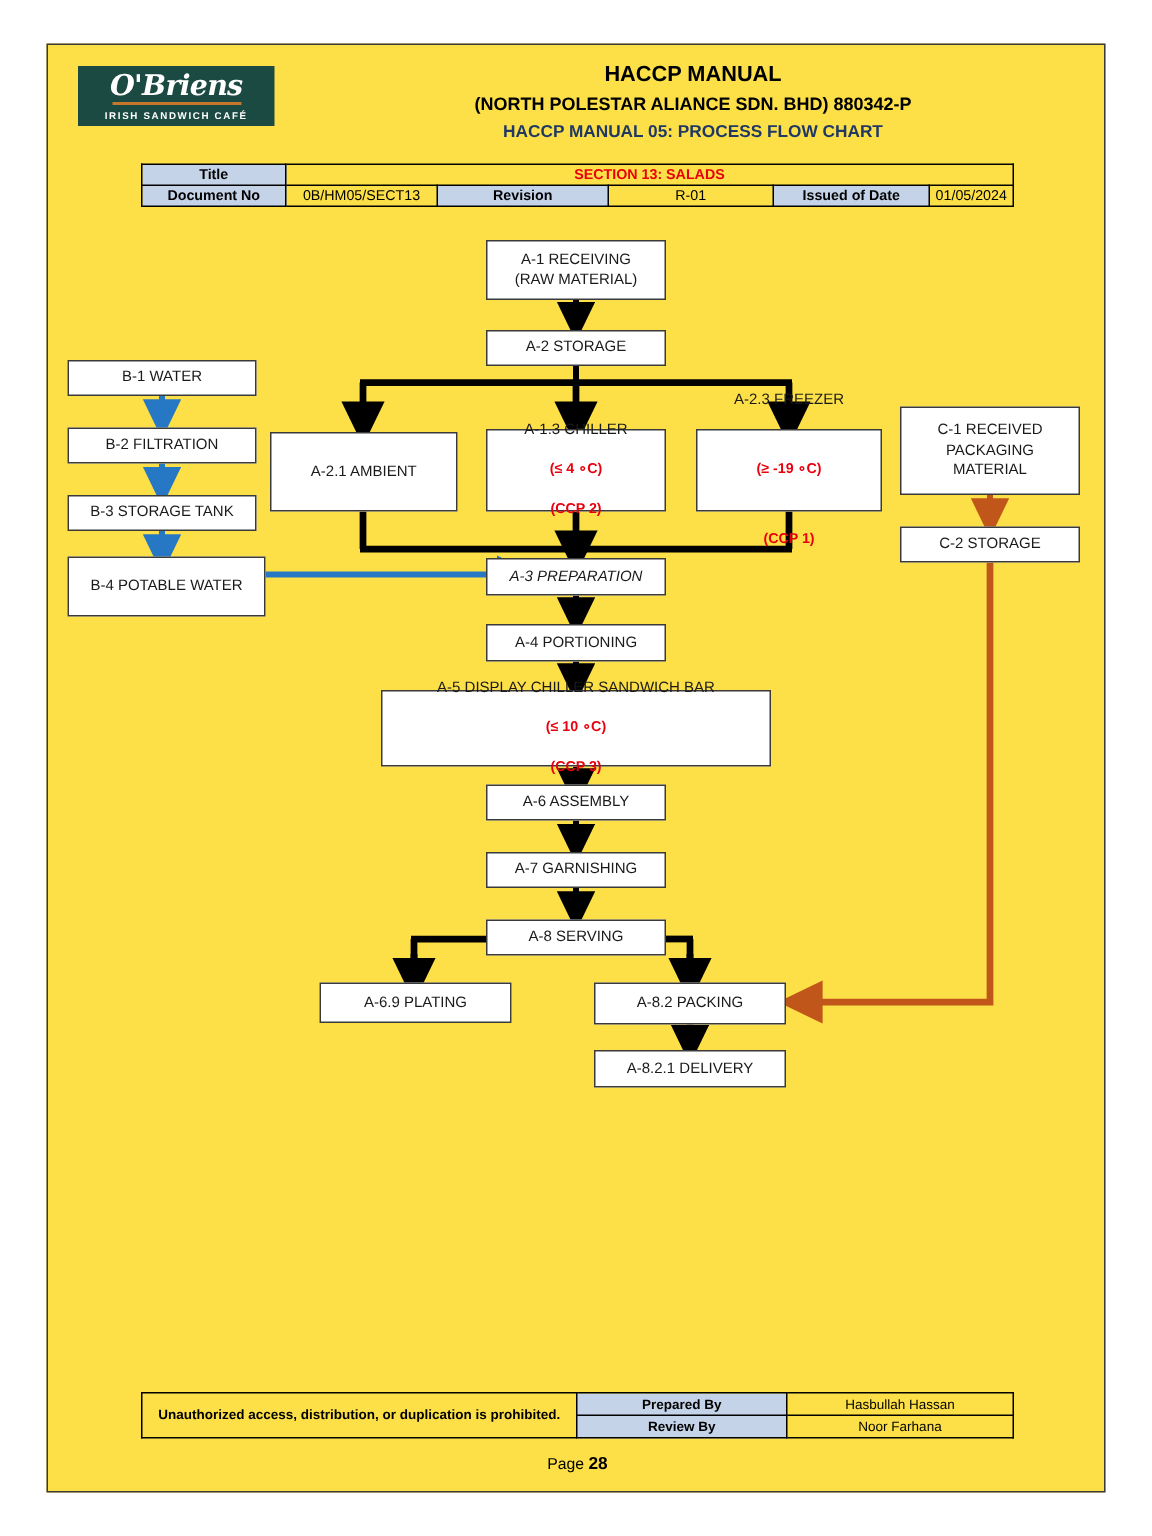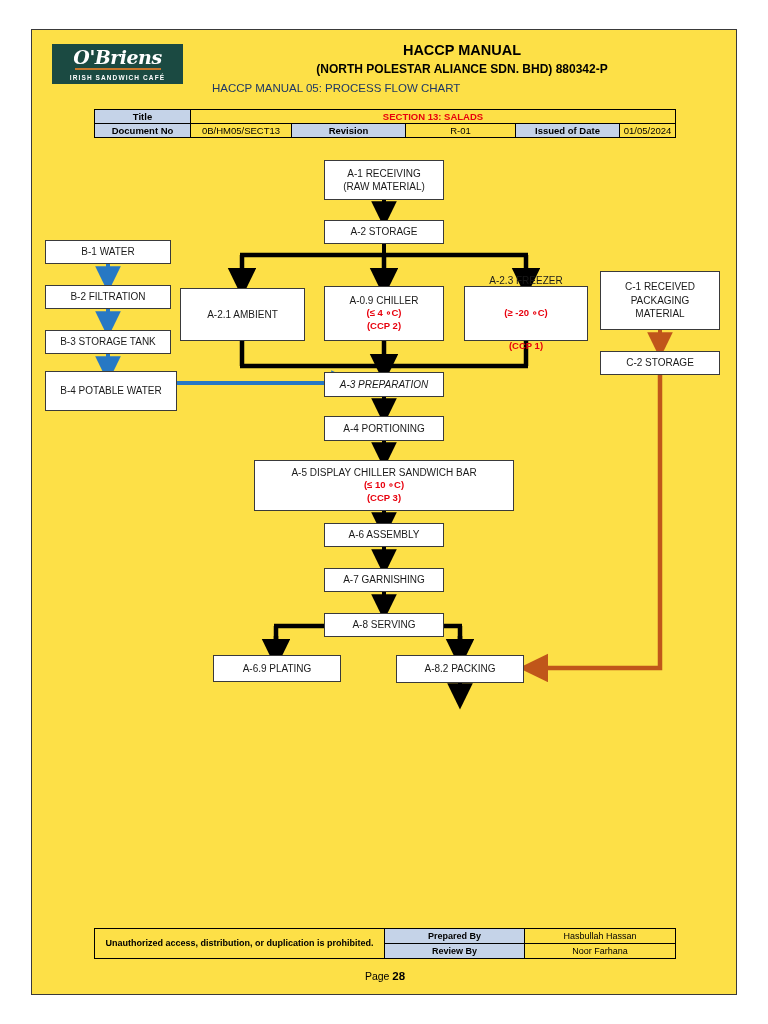--- a/index.html
+++ b/index.html
@@ -51,21 +51,21 @@
   .hdr-title {
     position: absolute; left: 180px; top: 12px; width: 500px;
     text-align: center; font-size: 14.5px; font-weight: bold; color: #000;
   }
   .hdr-sub {
     position: absolute; left: 180px; top: 32px; width: 500px;
     text-align: center; font-size: 12px; font-weight: bold; color: #000;
   }
   .hdr-blue {
     position: absolute; left: 180px; top: 52px; width: 500px;
-    text-align: left; font-size: 11.5px; font-weight: normal; color: #1f3864;
+    text-align: center; font-size: 11.5px; font-weight: bold; color: #1f3864;
   }
 
   
   .meta {
     position: absolute; left: 62px; top: 79px;
     width: 582px;
     border-collapse: collapse;
     font-size: 9.5px;
   }
   .meta td {
@@ -84,21 +84,21 @@
     position: absolute;
     border: 1.2px solid #3a3a3a;
     background: #fff;
     display: flex; flex-direction: column;
     align-items: center; justify-content: center;
     font-size: 10px; color: #1a1a1a;
     text-align: center;
     line-height: 1.35;
   }
   .node .ln { display: block; white-space: nowrap; }
-  .node .ccp { color: #e8000d; font-weight: bold; font-size: 9.5px; }
+  .node .ccp { color: #e8000d; font-weight: bold; font-size: 9.5px; margin-top: 14px; }
 
   
   .ovl { position: absolute; left: 0; top: 0; width: 706px; height: 966px; pointer-events: none; }
 
   
   .foot {
     position: absolute; left: 62px; top: 898px;
     width: 582px;
     border-collapse: collapse;
     font-size: 9px;
@@ -215,28 +215,28 @@
 
     <div class="node" style="left:292px; top:190px; width:120px; height:24px;">
       <span class="ln">A-2 STORAGE</span>
     </div>
 
     <div class="node" style="left:148px; top:258px; width:125px; height:53px;">
       <span class="ln">A-2.1 AMBIENT</span>
     </div>
 
     <div class="node" style="left:292px; top:256px; width:120px; height:55px;">
-      <span class="ln">A-0.9 CHILLER</span>
+      <span class="ln">A-1.3 CHILLER</span>
       <span class="ln ccp">(≤ 4 ∘C)</span>
       <span class="ln ccp">(CCP 2)</span>
     </div>
 
     <div class="node" style="left:432px; top:256px; width:124px; height:55px;gap:20px;">
       <span class="ln">A-2.3 FREEZER</span>
-      <span class="ln ccp">(≥  -20 ∘C)</span>
+      <span class="ln ccp">(≥  -19 ∘C)</span>
       <span class="ln ccp">(CCP 1)</span>
     </div>
 
     <div class="node" style="left:292px; top:342px; width:120px; height:25px;font-style:italic;">
       <span class="ln">A-3 PREPARATION</span>
     </div>
 
     <div class="node" style="left:292px; top:386px; width:120px; height:25px;">
       <span class="ln">A-4 PORTIONING</span>
     </div>
@@ -260,20 +260,23 @@
     </div>
 
     <div class="node" style="left:181px; top:625px; width:128px; height:27px;">
       <span class="ln">A-6.9 PLATING</span>
     </div>
 
     <div class="node" style="left:364px; top:625px; width:128px; height:28px;">
       <span class="ln">A-8.2 PACKING</span>
     </div>
 
+    <div class="node" style="left:364px; top:670px; width:128px; height:25px;">
+      <span class="ln">A-8.2.1 DELIVERY</span>
+    </div>
 
     <div class="node" style="left:13px; top:210px; width:126px; height:24px;">
       <span class="ln">B-1 WATER</span>
     </div>
 
     <div class="node" style="left:13px; top:255px; width:126px; height:24px;">
       <span class="ln">B-2 FILTRATION</span>
     </div>
 
     <div class="node" style="left:13px; top:300px; width:126px; height:24px;">

